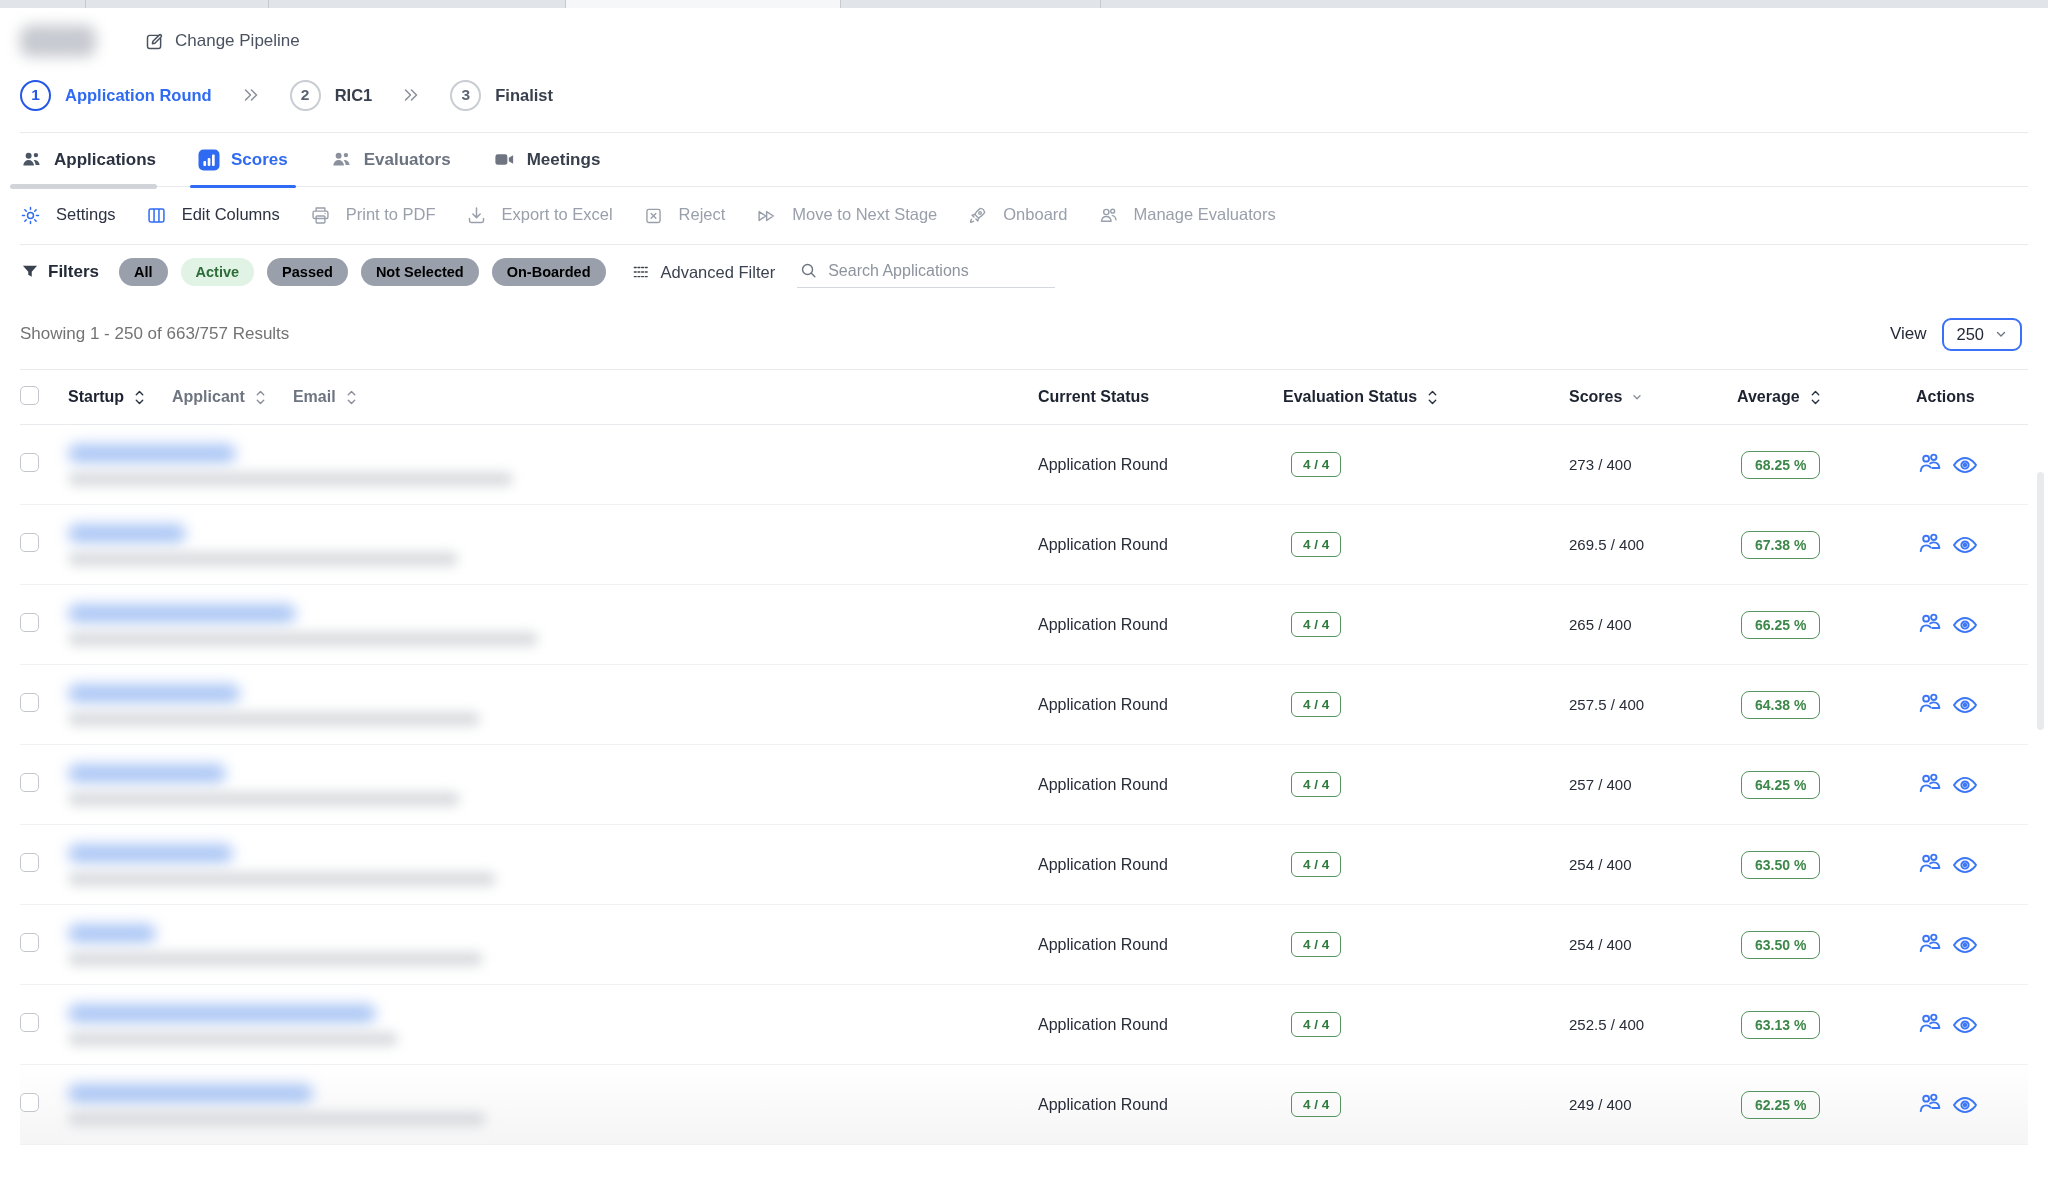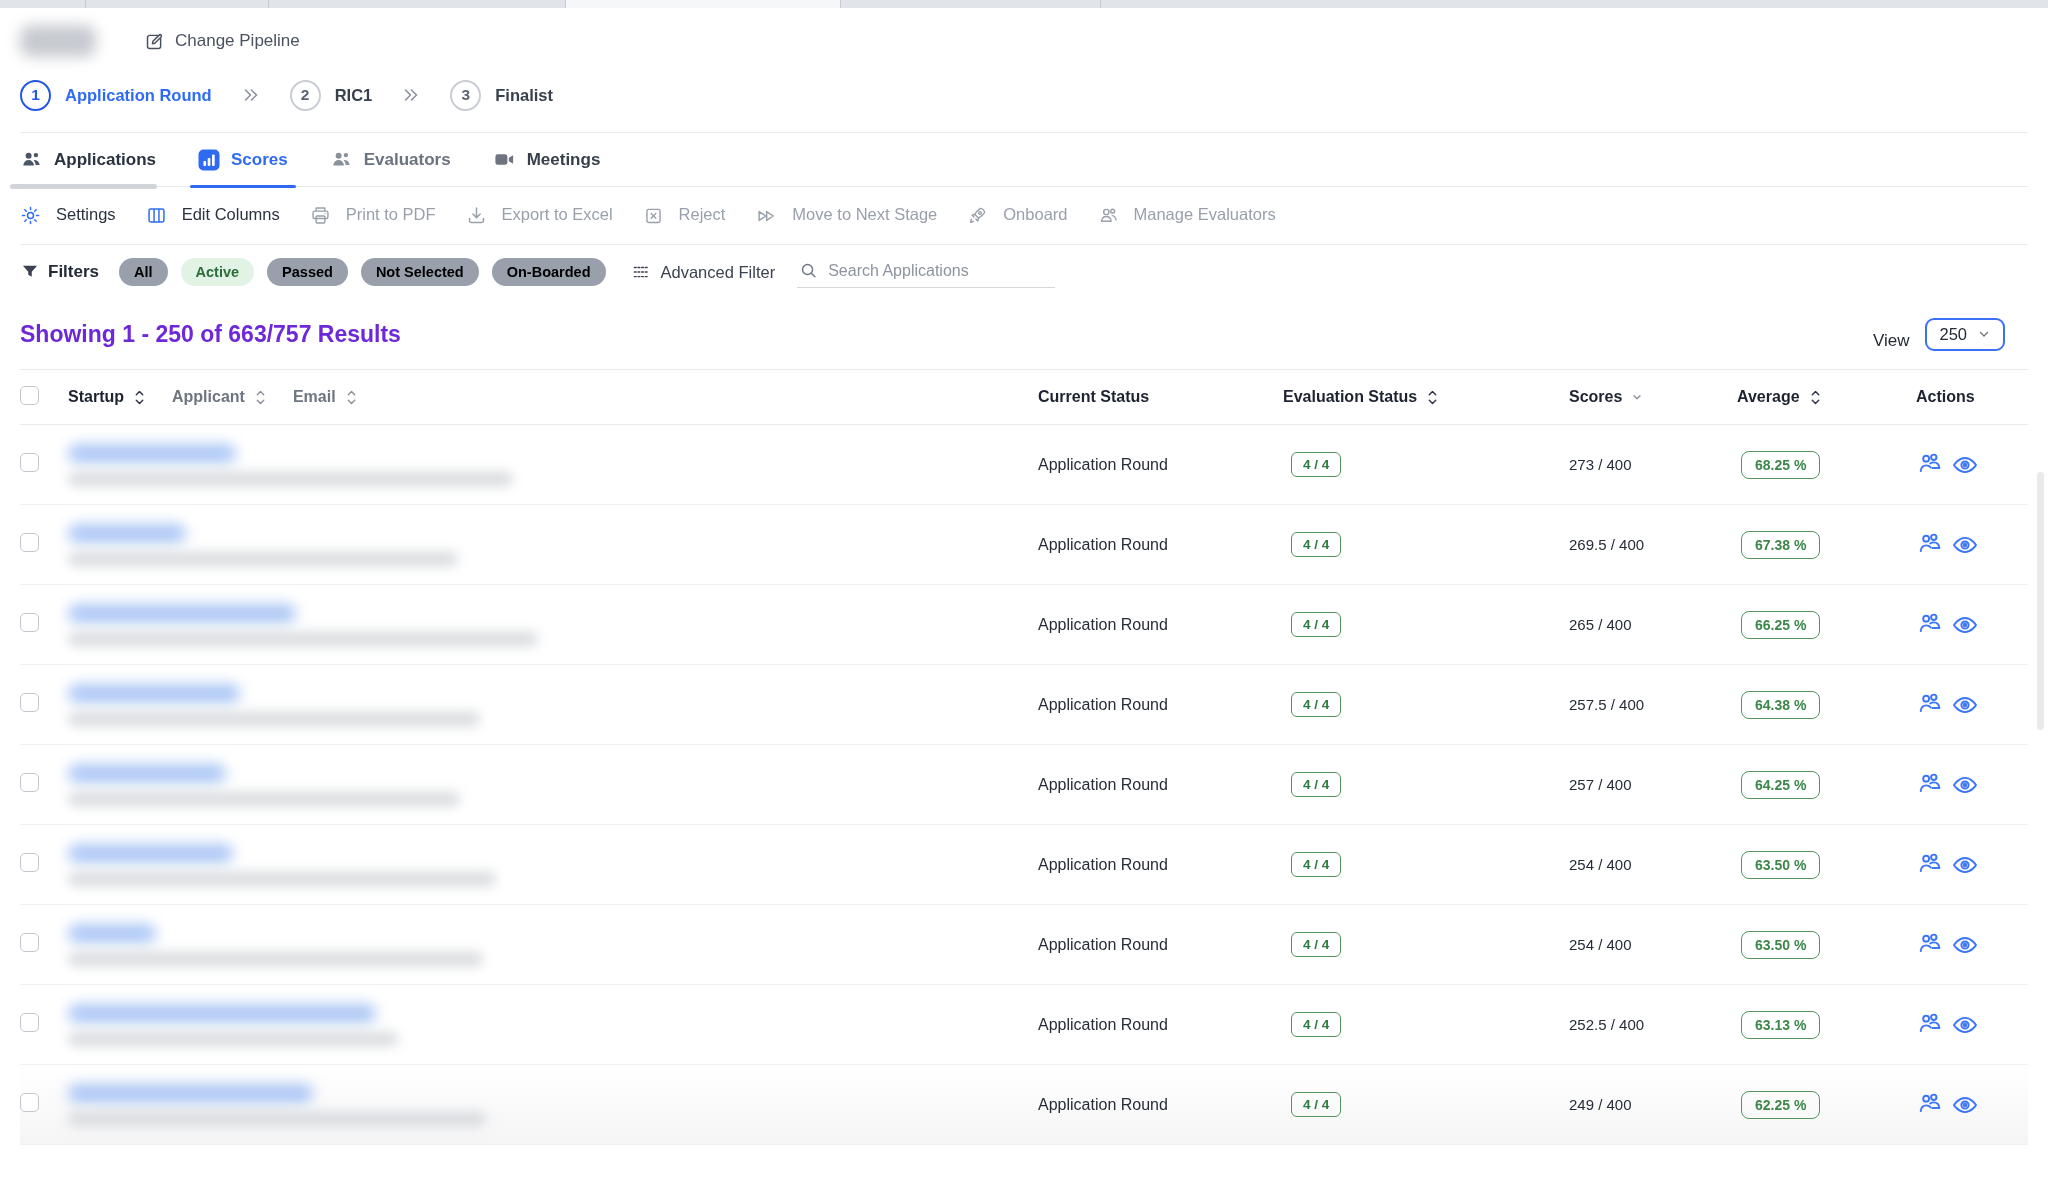--- a/index.html
+++ b/index.html
@@ -59,22 +59,22 @@
   .pill { border-radius:999px; padding:6px 15px; font-size:14.5px; font-weight:700; margin-right:13px; cursor:pointer; white-space:nowrap; }
   .pill.gray { background:#99a0ac; color:#000000; }
   .pill.green { background:#e0f3e4; color:#2e6d3a; }
   .adv-filter { display:flex; align-items:center; gap:10px; font-size:16.5px; color:#3b4250; margin-left:12px; cursor:pointer; }
   .searchbox { display:flex; align-items:flex-end; gap:10px; margin-left:22px; border-bottom:1px solid #d4d7db; padding:4px 2px 7px 2px; width:258px; }
   .searchbox input { border:none; outline:none; font-size:16px; color:#242b38; width:210px; font-family:inherit; background:transparent; }
   .searchbox input::placeholder { color:#8d949e; }
 
   
   .results { height:70px; display:flex; align-items:center; justify-content:space-between; }
-  .results-summary { font-size:23px; font-weight:700; color:#6d28d9; }
-  .view-wrap { display:flex; align-items:flex-end; gap:16px; margin-right:23px; }
+  .results-summary { font-size:17px; font-weight:400; color:#737373; }
+  .view-wrap { display:flex; align-items:center; gap:16px; margin-right:6px; }
   .view-label { font-size:17px; color:#242b38; }
   .view-select { display:flex; align-items:center; gap:10px; border:2px solid #3b71f6; border-radius:9px; padding:5px 12px; font-size:16.5px; color:#242b38; cursor:pointer; }
 
   
   .tgrid { display:grid; grid-template-columns:48px minmax(0,1fr) 245px 286px 168px 179px 112px; align-items:center; }
   .thead { height:56px; border-top:1px solid #e7e9ec; border-bottom:1px solid #e7e9ec; }
   .th { font-size:16px; font-weight:700; color:#1d2330; display:flex; align-items:center; gap:9px; }
   .th.muted { color:#6e7580; }
   .hmain { display:flex; align-items:center; gap:26px; }
   .sort-icn { color:#2a3140; display:flex; }

